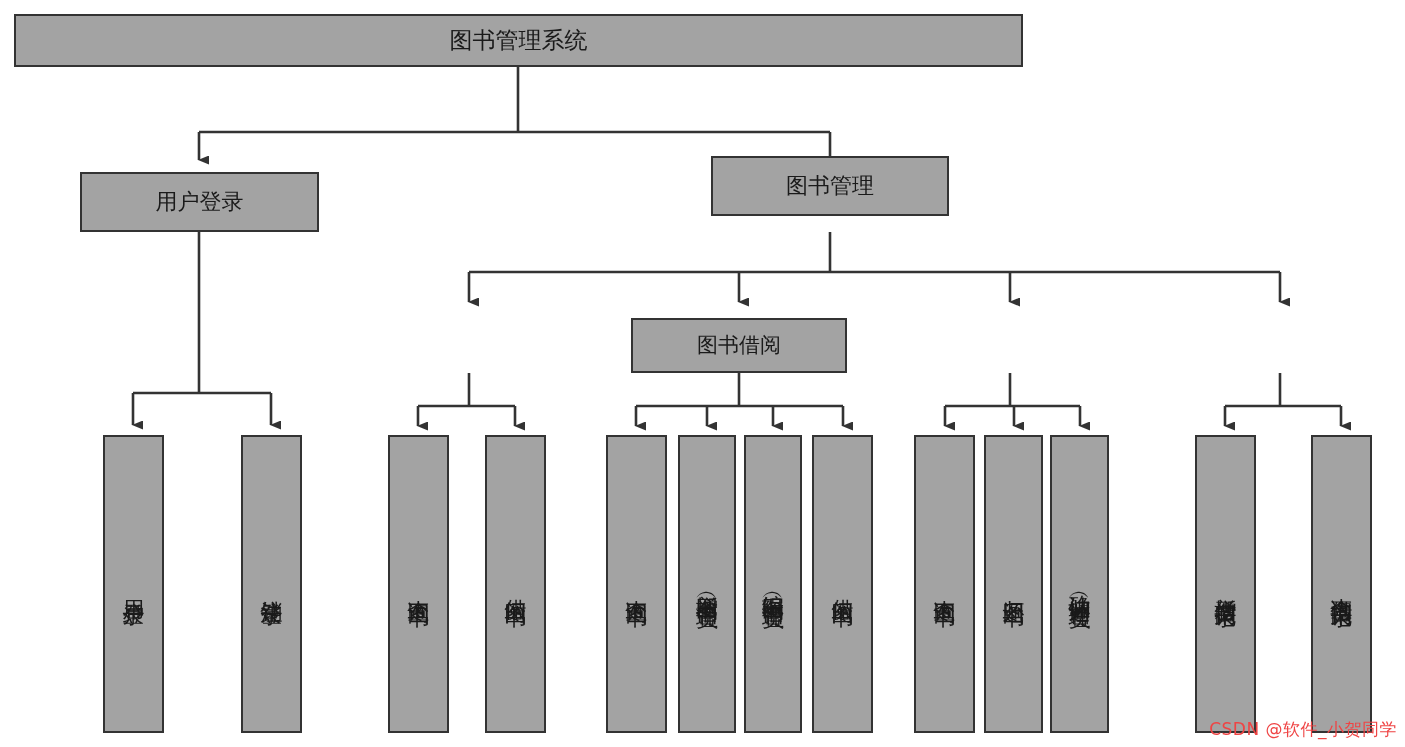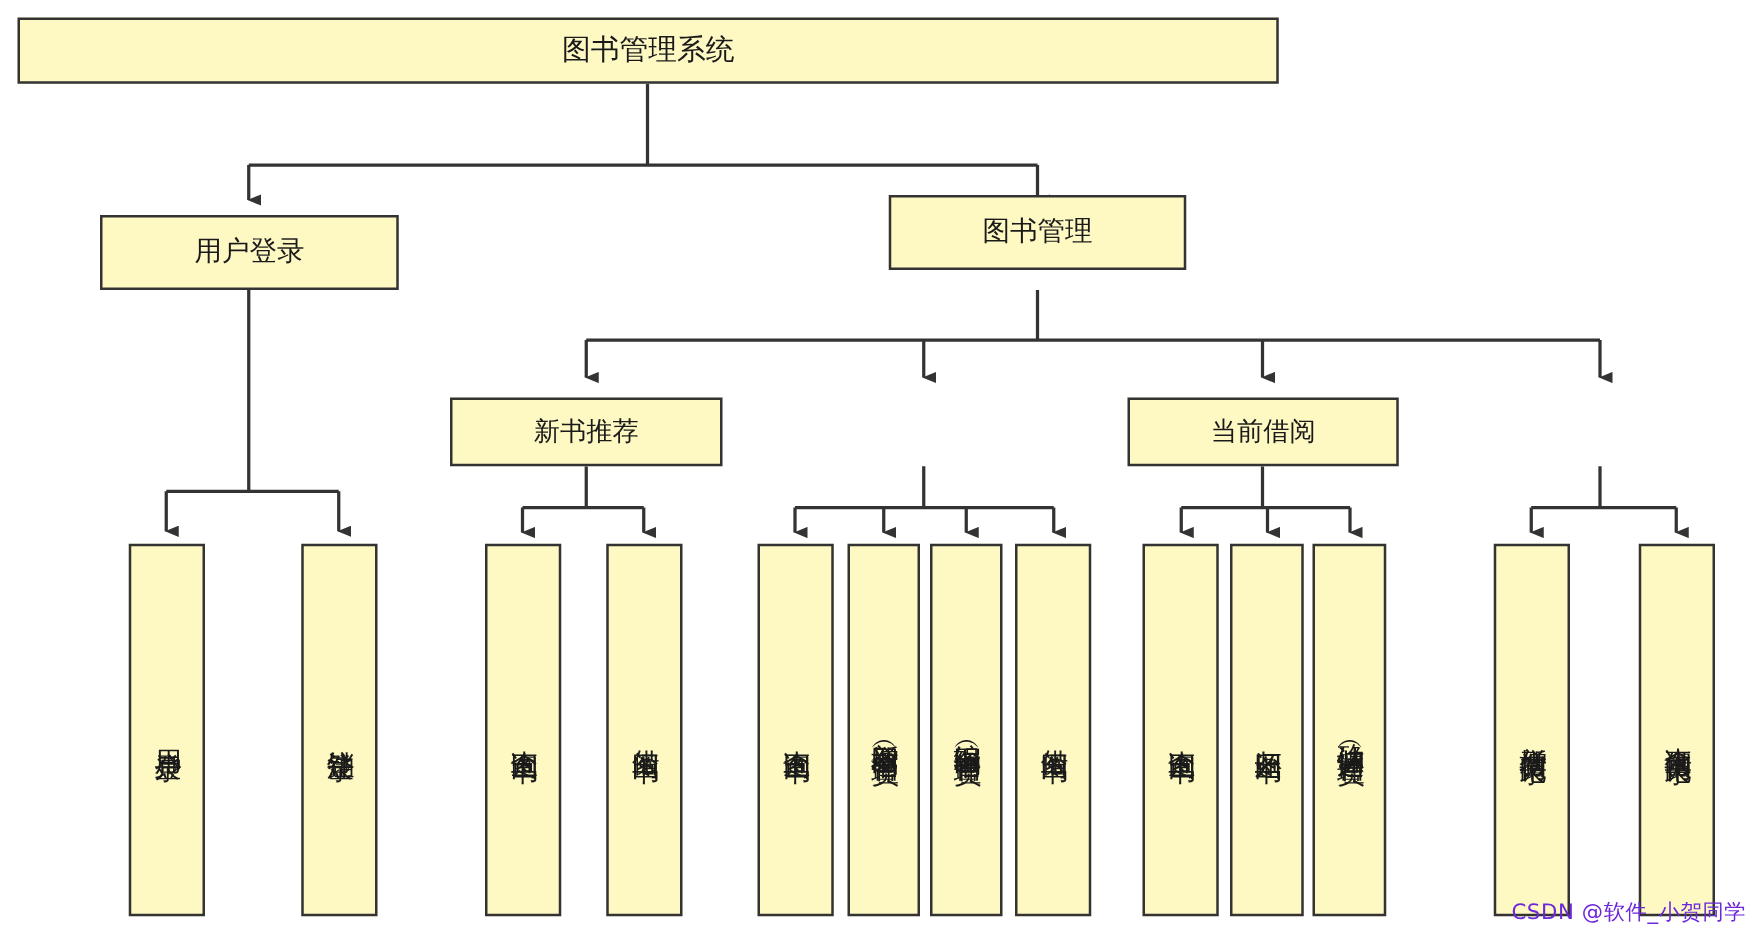--- a/index.html
+++ b/index.html
@@ -22,21 +22,21 @@
     position: absolute;
     left: 0;
     top: 0;
     width: 1405px;
     height: 747px;
     pointer-events: none;
   }
   .node {
     position: absolute;
     box-sizing: border-box;
-    background: #fef9c3;
+    background: #a3a3a3;
     border: 2px solid #333333;
     display: flex;
     align-items: center;
     justify-content: center;
     color: #1a1a1a;
   }
   .node-label {
     display: block;
     text-align: center;
     line-height: 1.18;
@@ -56,21 +56,21 @@
     font-size: 22px;
     letter-spacing: 2px;
     line-height: 1;
     white-space: nowrap;
   }
   .watermark {
     position: absolute;
     right: 8px;
     bottom: 6px;
     font-size: 17px;
-    color: #6d28d9;
+    color: #ef4444;
     white-space: nowrap;
     letter-spacing: 0.5px;
     font-family: "DejaVu Sans", "Liberation Sans", sans-serif;
   }
 </style>
 </head>
 <body>
 
 <div id="canvas">
 
@@ -129,25 +129,22 @@
     <span class="node-label">图书管理系统</span>
   </div>
 
   <div class="node lvl2" style="left:80px; top:172px; width:239px; height:60px;">
     <span class="node-label">用户登录</span>
   </div>
   <div class="node lvl2" style="left:711px; top:156px; width:238px; height:60px;">
     <span class="node-label">图书管理</span>
   </div>
 
-  <div class="node lvl3" style="left:360px; top:318px; width:218px; height:55px;">
-    <span class="node-label">新书推荐</span>
-  </div>
-  <div class="node lvl3" style="left:902px; top:318px; width:217px; height:55px;">
-    <span class="node-label">当前借阅</span>
+  <div class="node lvl3" style="left:631px; top:318px; width:216px; height:55px;">
+    <span class="node-label">图书借阅</span>
   </div>
 
   <div class="node leaf" style="left:103px; top:435px; width:61px; height:298px;">
     <span class="node-label">用户登录</span>
   </div>
   <div class="node leaf" style="left:241px; top:435px; width:61px; height:298px;">
     <span class="node-label">注销登录</span>
   </div>
 
   <div class="node leaf" style="left:388px; top:435px; width:61px; height:298px;">

